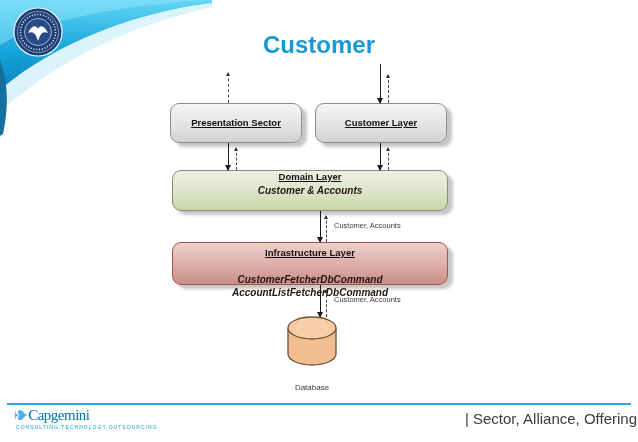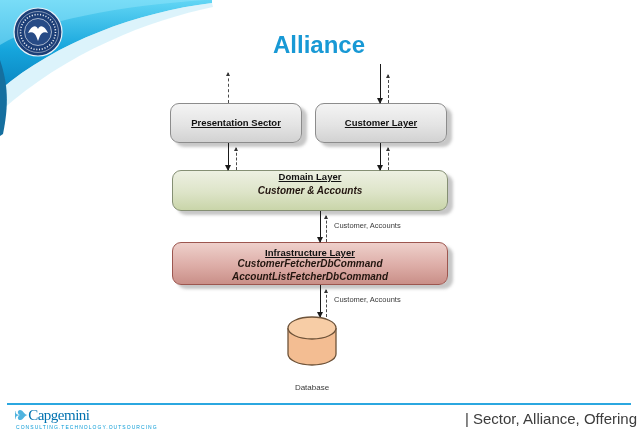--- a/index.html
+++ b/index.html
@@ -73,38 +73,38 @@
     <path d="M0,60 C8,84 9,104 3,134 L0,136 Z" fill="#156f9f"></path>
     <g transform="translate(38,32)">
       <circle r="24" fill="#1c3e77" stroke="#e8f1f8" stroke-width="1.2"></circle>
       <circle r="20.5" fill="none" stroke="#ffffff" stroke-width="0.6" opacity="0.75"></circle>
       <circle r="17.5" fill="none" stroke="#ffffff" stroke-width="1.6" stroke-dasharray="1.1,1.7" opacity="0.9"></circle>
       <circle r="13.5" fill="#274b86" stroke="#ffffff" stroke-width="0.6"></circle>
       <path fill="#ffffff" d="M-10,1 C-7,-6 -2,-8 0,-3 C2,-8 7,-6 10,1 C6,-1 3,1 1.5,5 L0,9 L-1.5,5 C-3,1 -6,-1 -10,1 Z"></path>
     </g>
   </svg>
 
-  <div class="title">Alliance</div>
+  <div class="title">Customer</div>
 
   <div class="box gray row1" style="left:170px; top:103px; width:132px; height:40px;">
     <span class="box-title">Presentation Sector</span>
   </div>
 
   <div class="box gray row1" style="left:315px; top:103px; width:132px; height:40px;">
     <span class="box-title">Customer Layer</span>
   </div>
 
   <div class="box green" style="left:172px; top:170px; width:276px; height:41px; ">
     <span class="box-title">Domain Layer</span>
     <span class="box-sub">Customer &amp; Accounts</span>
   </div>
 
   <div class="box pink" style="left:172px; top:242px; width:276px; height:43px; padding-top:4px;">
     <span class="box-title">Infrastructure Layer</span>
-    <span class="box-sub" style="margin-top:0;">CustomerFetcherDbCommand</span>
+    <span class="box-sub" style="margin-top:16px;">CustomerFetcherDbCommand</span>
     <span class="box-sub" style="margin-top:2px;">AccountListFetcherDbCommand</span>
   </div>
 
   <div class="arr dash" style="left:228px; top:73px; height:30px;">
       <i class="head-up"></i>
     </div>
   <div class="arr solid" style="left:380px; top:64px; height:39px;">
       <i class="head-down"></i>
     </div>
   <div class="arr dash" style="left:388px; top:75px; height:28px;">

